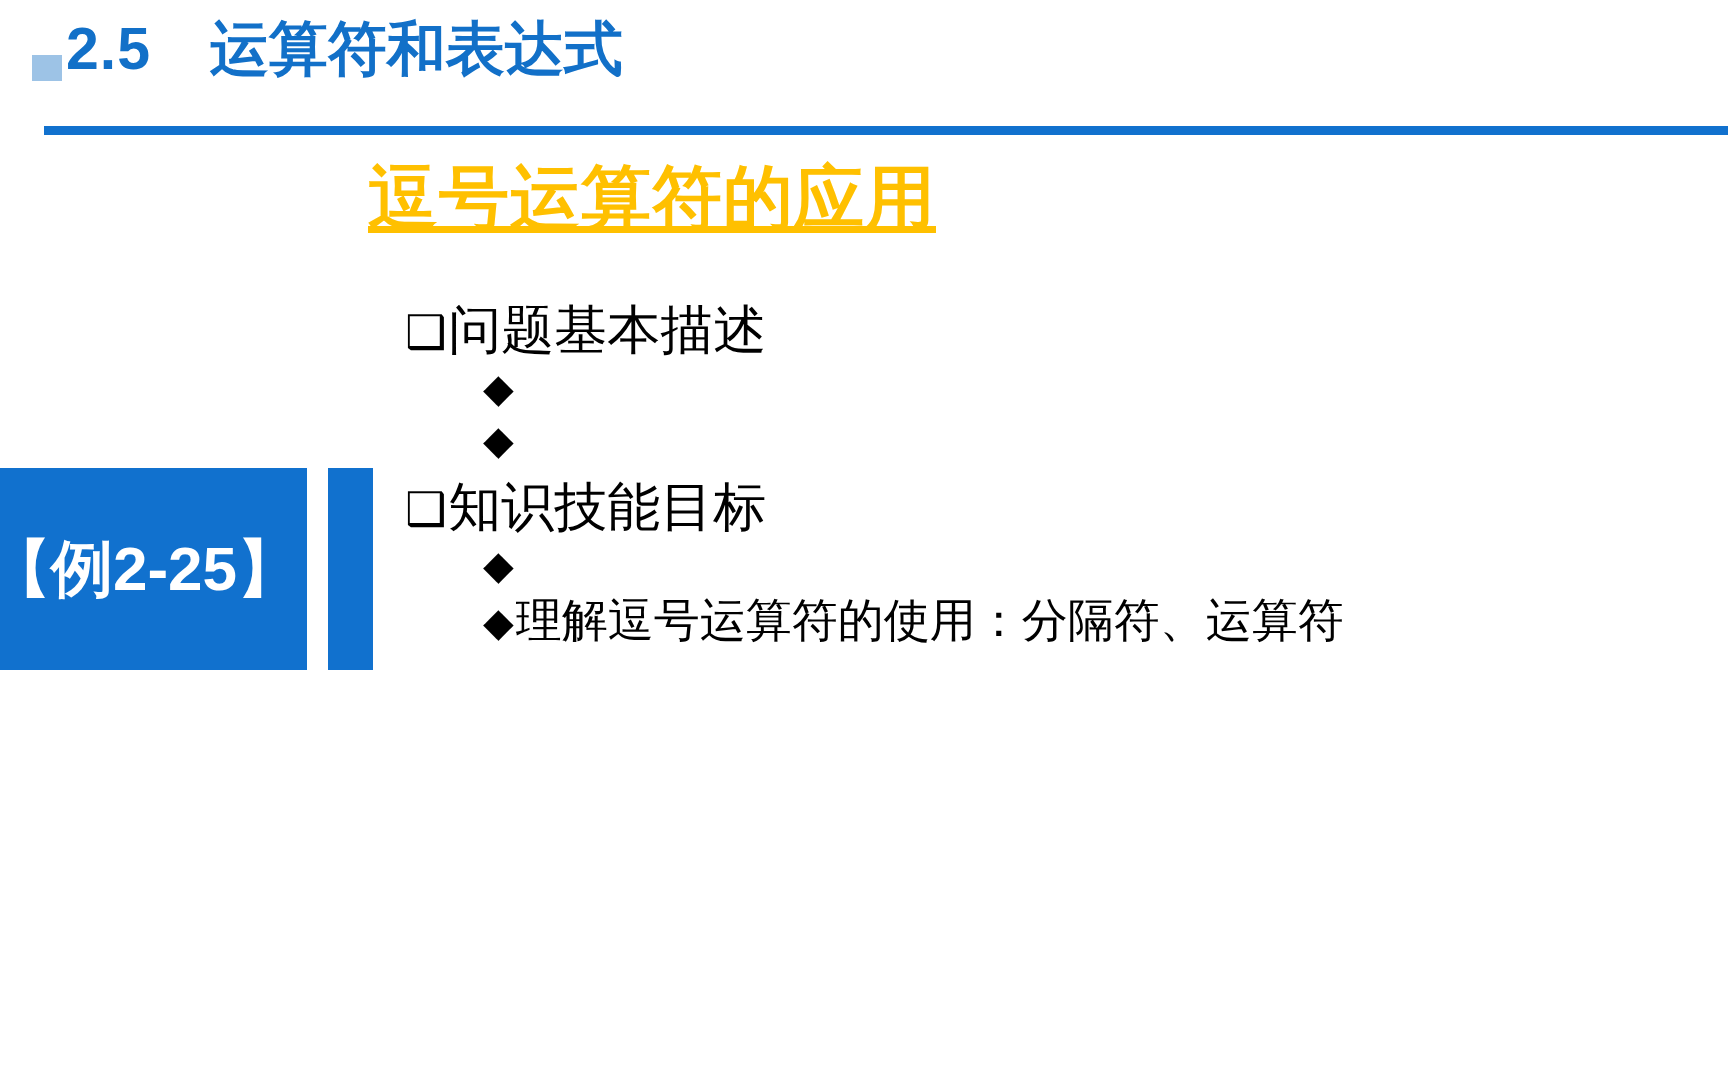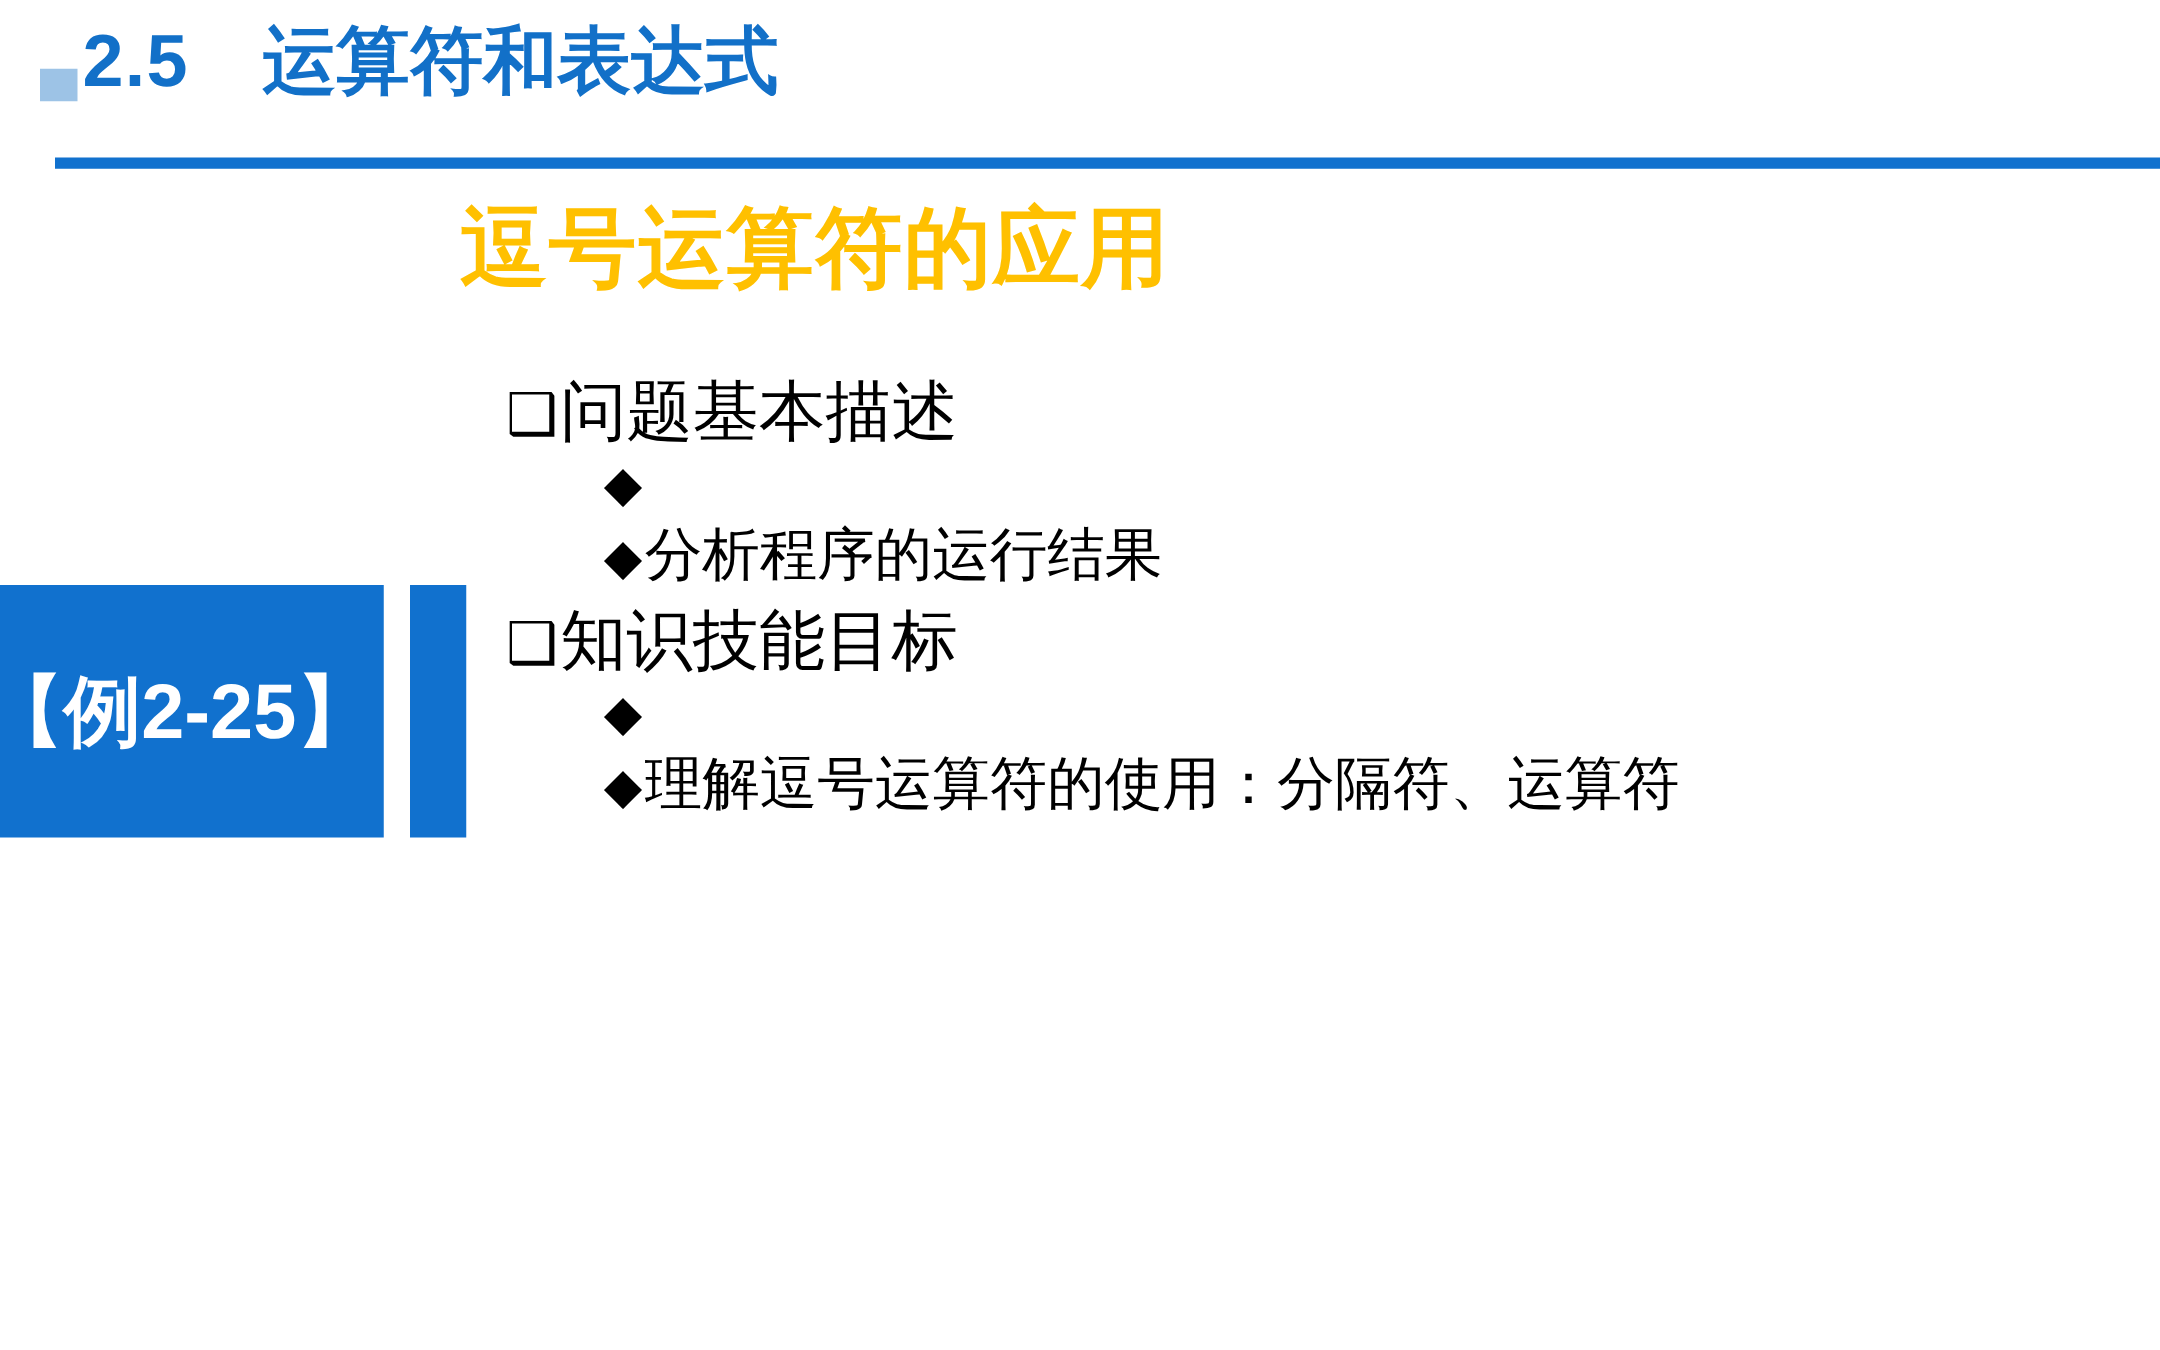--- a/index.html
+++ b/index.html
@@ -70,20 +70,21 @@
   .main-title {
     position: absolute;
     left: 368px;
     top: 158px;
     font-size: 70px;
     font-weight: bold;
     color: #ffc000;
     white-space: nowrap;
     line-height: 1.15;
     letter-spacing: 1px;
+    text-decoration: underline;
   }
 
   
   .badge-wrap {
     position: absolute;
     left: 0;
     top: 468px;
     height: 202px;
   }
   .badge-box {
@@ -195,21 +196,20 @@
     <div class="group g1">
       <div class="bullet-l1">
         <span class="bl-mark">❑</span>
         <span class="bl-text">问题基本描述</span>
       </div>
       <div class="bullet-l2">
         <span class="bl-mark">◆</span>
       </div>
       <div class="bullet-l2">
         <span class="bl-mark">◆</span>
-        <span class="bl-text">分析程序的运行结果</span>
       </div>
     </div>
 
     <div class="group g2">
       <div class="bullet-l1">
         <span class="bl-mark">❑</span>
         <span class="bl-text">知识技能目标</span>
       </div>
       <div class="bullet-l2">
         <span class="bl-mark">◆</span>

